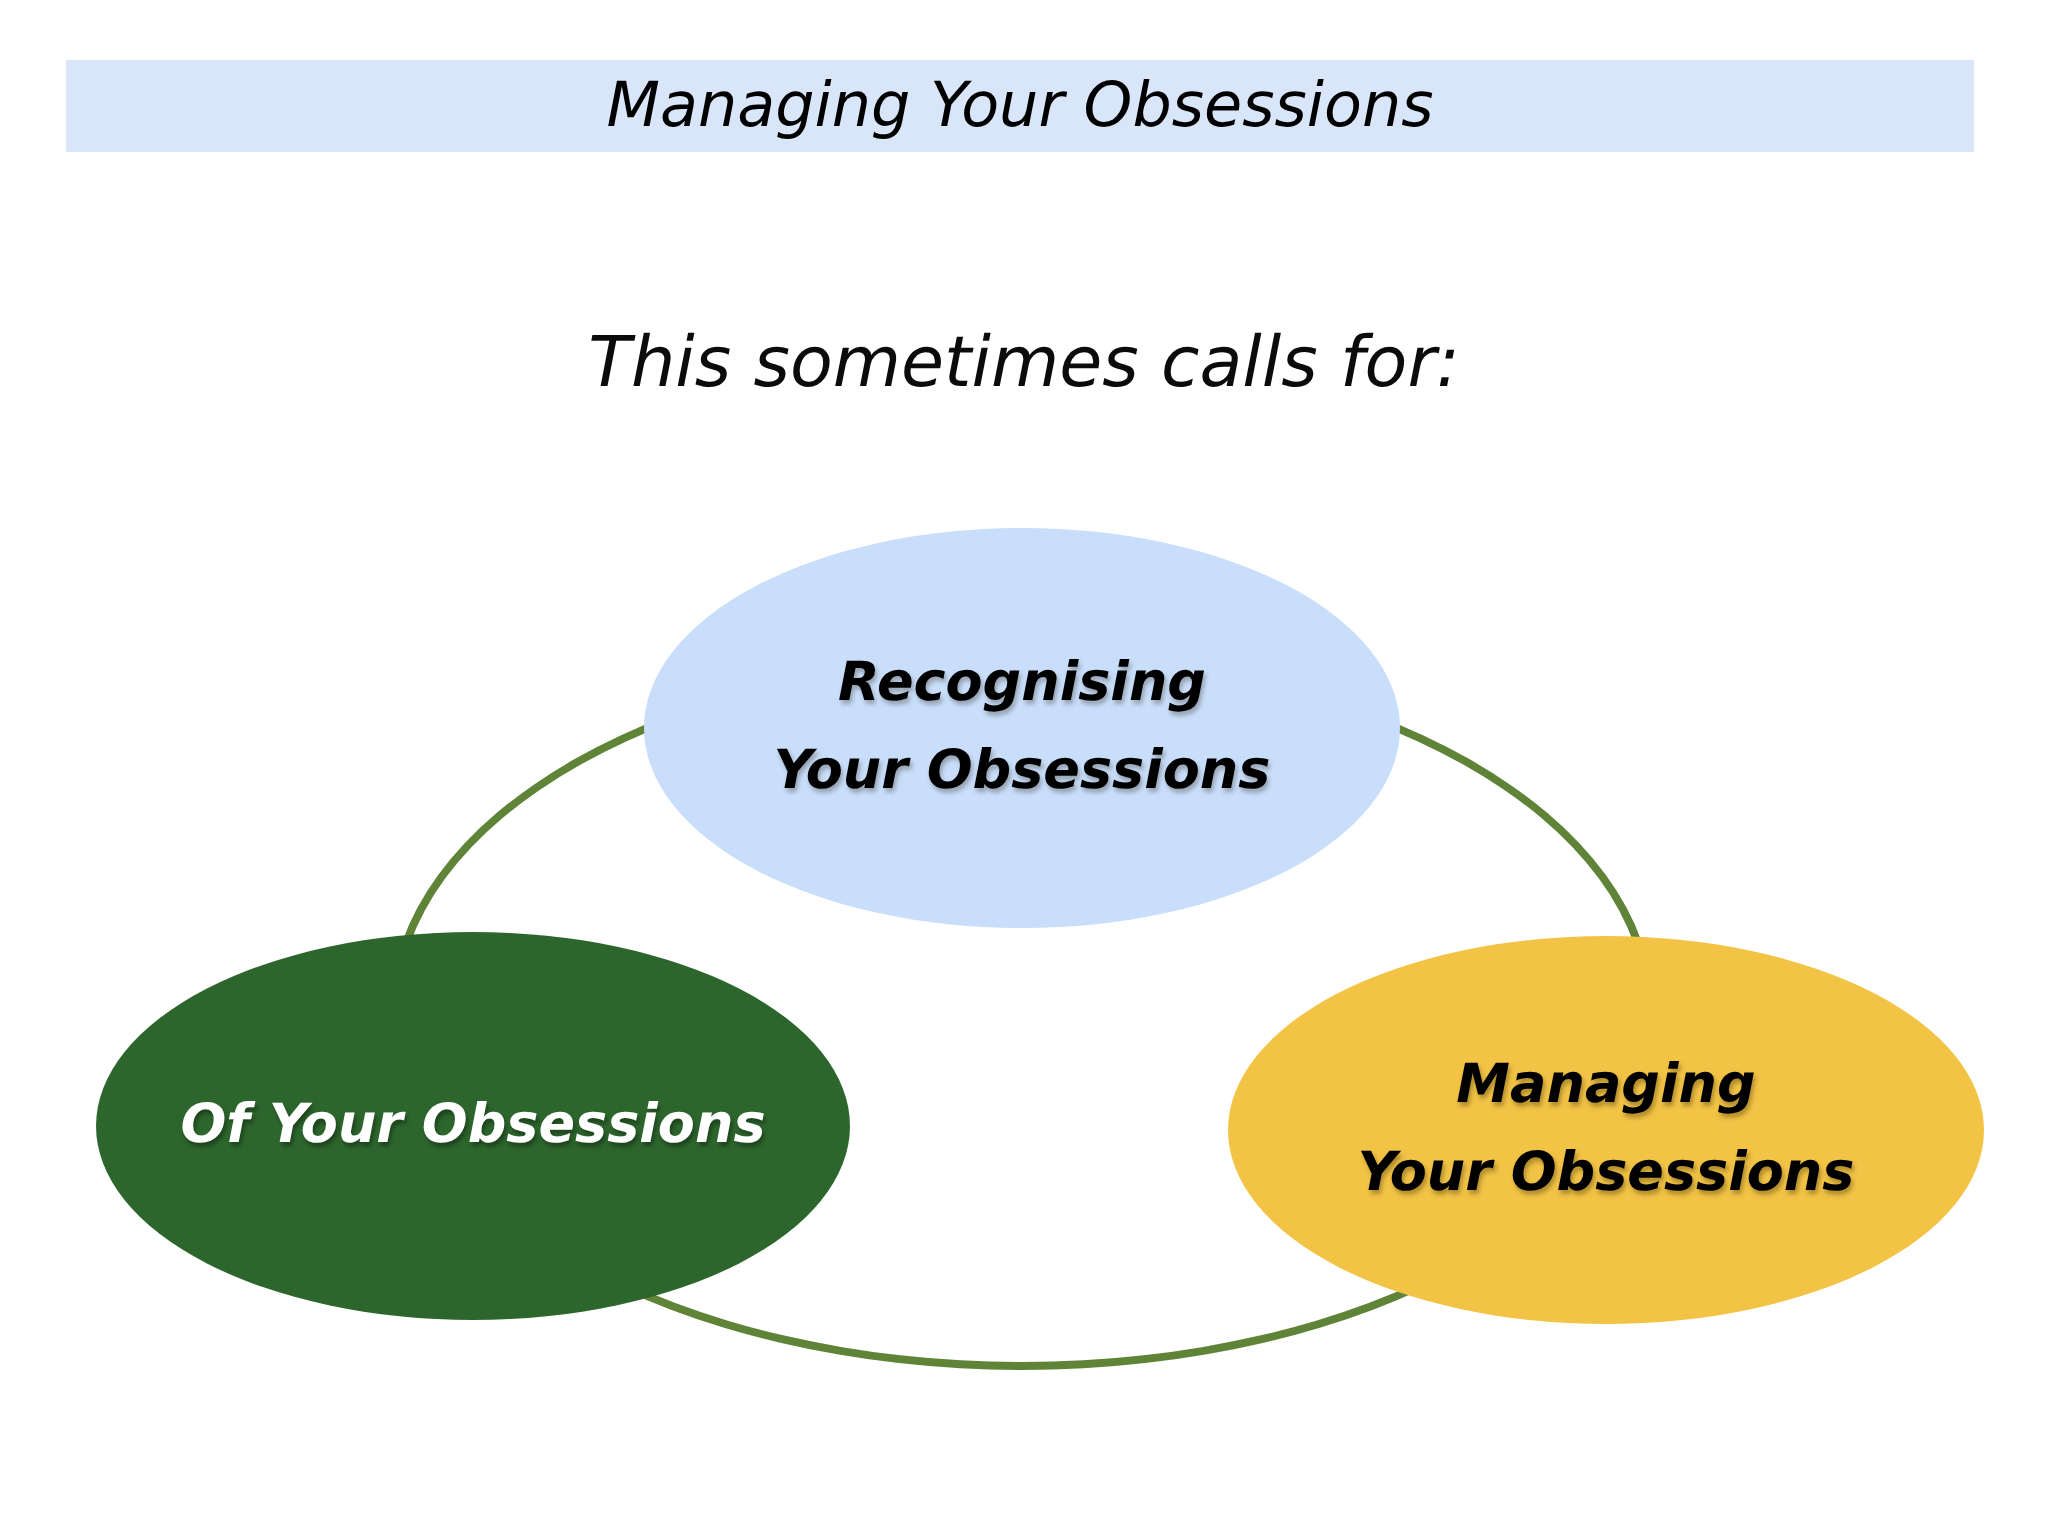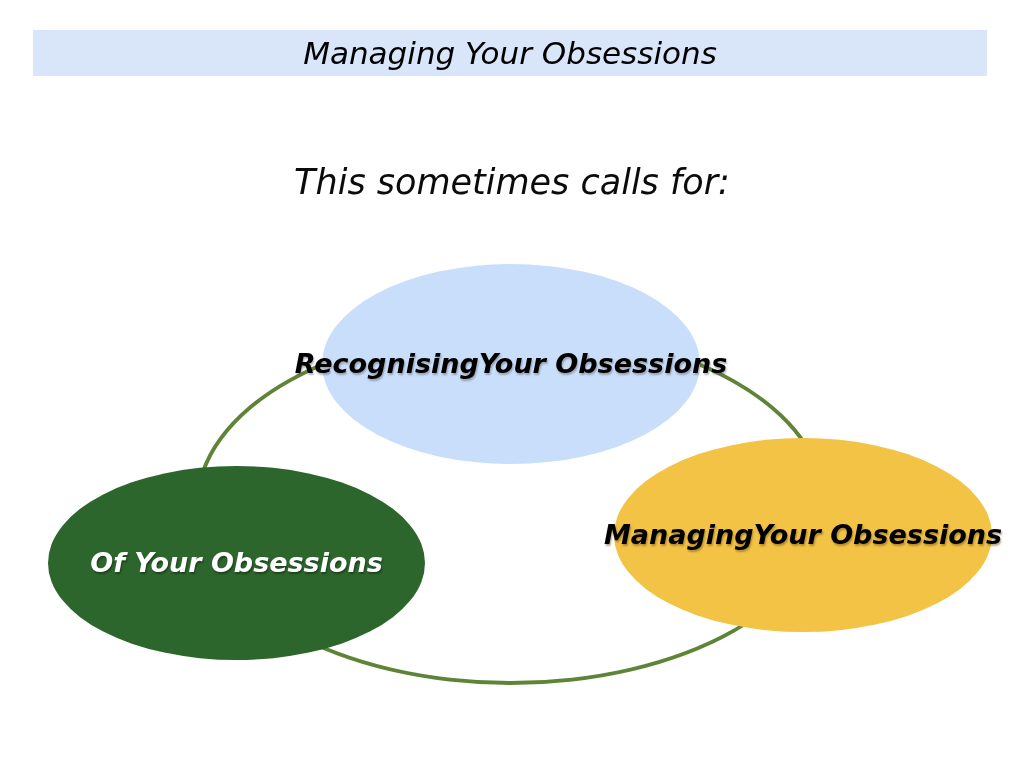--- a/index.html
+++ b/index.html
@@ -58,20 +58,21 @@
     border-radius: 50%;
     box-sizing: border-box;
     background: transparent;
   }
 
   
   .node {
     position: absolute;
     border-radius: 50%;
     display: flex;
+    flex-direction: column;
     align-items: center;
     justify-content: center;
     text-align: center;
     font-weight: bold;
     font-style: italic;
     font-size: 27px;
     line-height: 44px;
   }
   .node .node-line {
     display: block;
@@ -90,21 +91,21 @@
     left: 48px;
     top: 466px;
     width: 377px;
     height: 194px;
     background: #2d662d;
     color: #ffffff;
     text-shadow: 1px 2px 2px rgba(0,0,0,0.35);
   }
   .node-managing {
     left: 614px;
-    top: 438px;
+    top: 468px;
     width: 378px;
     height: 194px;
     background: #f2c345;
     color: #000000;
     text-shadow: 1px 2px 2px rgba(110,85,20,0.5);
   }
 </style>
 </head>
 <body>
 

